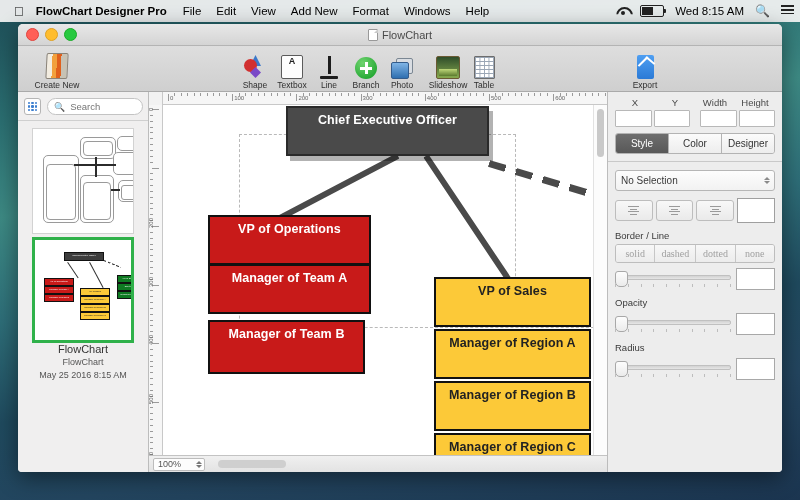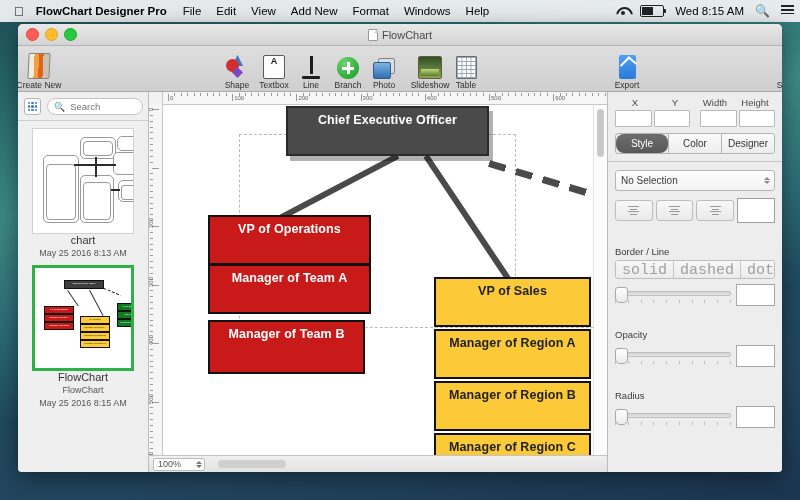--- a/index.html
+++ b/index.html
@@ -241,45 +241,45 @@
   .lock-row button {
     flex:1; height:17px; background:linear-gradient(#f6f6f6,#e6e6e6); border:1px solid #bdbdbd;
     border-radius:3px; font-size:9.5px; color:#9b9b9b; font-family:"Liberation Sans",sans-serif;
   }
   .seg { display:flex; margin-top:6px; border-radius:3px; overflow:hidden; border:1px solid #b3b3b3;}
   .seg button {
     flex:1; height:19px; border:none; border-left:1px solid #b3b3b3;
     background:linear-gradient(#fbfbfb,#ededed); font-size:10px; color:#333;
     font-family:"Liberation Sans",sans-serif;
   }
-  .seg button:first-child { border-left:none;border-radius:8px; }
+  .seg button:first-child { border-left:none; }
   .seg button.on { background:linear-gradient(#6e6e6e,#585858); color:#fff; }
   .insp-sep { height:1px; background:#c9c9c9; margin:7px -7px 0;}
   .sel-box {
     margin-top:8px; height:19px; background:linear-gradient(#fdfdfd,#f2f2f2);
     border:1px solid #b6b6b6; border-radius:3px; display:flex; align-items:center;
     padding:0 5px; font-size:10px; color:#3a3a3a; position:relative;
   }
   .sel-box .chev { position:absolute; right:4px; display:flex; flex-direction:column; gap:1px;}
   .sel-box .chev i{width:0;height:0;border-left:3px solid transparent;border-right:3px solid transparent;}
   .sel-box .chev i:first-child{border-bottom:3.5px solid #8a8a8a;}
   .sel-box .chev i:last-child{border-top:3.5px solid #8a8a8a;}
   .align-row { display:flex; gap:3px; margin-top:7px; align-items:center;}
   .align-btn { flex:1; height:19px; background:linear-gradient(#f8f8f8,#eaeaea);
     border:1px solid #bdbdbd; border-radius:3px; display:flex; flex-direction:column;
     align-items:center; justify-content:center; gap:1.3px; }
   .align-btn i { height:1.3px; background:#9a9a9a; display:block; }
   .align-left i:nth-child(odd){width:11px;} .align-left i:nth-child(even){width:7px;}
   .align-left { align-items:center; }
   .swatch { width:36px; height:23px; background:#fff; border:1px solid #9f9f9f; flex:none;}
-  .sec-label { font-size:9.5px; color:#3a3a3a; margin-top:23px; }
+  .sec-label { font-size:9.5px; color:#3a3a3a; margin-top:7px; }
   .btn-row4 { display:flex; margin-top:3px; border-radius:3px; overflow:hidden; border:1px solid #bdbdbd;}
   .btn-row4 button { flex:1; height:17px; border:none; border-left:1px solid #c6c6c6;
-    background:linear-gradient(#f7f7f7,#ececec); font-size:15px; color:#a0a0a0;
-    font-family:Liberation Mono, monospace;}
+    background:linear-gradient(#f7f7f7,#ececec); font-size:10px; color:#a0a0a0;
+    font-family:Liberation Serif, serif;}
   .btn-row4 button:first-child{border-left:none;}
   .slider-row { display:flex; align-items:center; gap:5px; margin-top:5px;}
   .slider { flex:1; position:relative; height:16px;}
   .slider .track { position:absolute; left:0; right:0; top:4px; height:3px;
     background:linear-gradient(#d2d2d2,#e6e6e6); border-radius:2px; border:1px solid #c0c0c0;}
   .slider .thumbk { position:absolute; left:0; top:0px; width:11px; height:14px;
     background:linear-gradient(#fdfdfd,#ebebeb); border:1px solid #a8a8a8;
     border-radius:3px 3px 5px 5px;}
   .slider .ticks { position:absolute; left:0; right:0; top:13px; display:flex;
     justify-content:space-between;}
@@ -327,21 +327,21 @@
       <span class="lt-yel"></span>
       <span class="lt-grn"></span>
     </div>
     <div class="wtitle">
       <span class="doc-ic"></span>
       <span>FlowChart</span>
     </div>
   </div>
 
   <div class="toolbar">
-    <div class="tb-item" style="margin-left:6px;">
+    <div class="tb-item" style="margin-left:24px;">
       <span class="tb-icon">
           <i class="ic-create"></i>
         </span>
       <span class="tb-label">Create New</span>
     </div>
 
     <div class="tb-item" style="margin-left:168px;">
       <span class="tb-icon">
           <span class="ic-shape">
             <i></i>
@@ -443,24 +443,20 @@
               <div class="rb" style="left:80px; top:3px;  width:22px; height:13px;"></div>
               <div class="rb" style="left:76px; top:19px; width:30px; height:21px;"></div>
               <div class="rb" style="left:43px; top:42px; width:32px; height:46px;"></div>
               <div class="rb" style="left:46px; top:49px; width:26px; height:36px; border-radius:4px;"></div>
               <div class="rb" style="left:81px; top:47px; width:26px; height:20px;"></div>
               <div class="rb" style="left:84px; top:52px; width:21px; height:13px; border-radius:3px;"></div>
               <div class="ln" style="left:37px; top:31px; width:42px; height:2.2px;"></div>
               <div class="ln" style="left:58px; top:24px; width:2.2px; height:20px;"></div>
               <div class="ln" style="left:74px; top:56px; width:9px; height:2.2px;"></div>
             </div>
-          </div>
-          <div class="thumb-cap">
-            <div class="big">chart</div>
-            <div class="sm">May 25 2016 8:13 AM</div>
           </div>
         </div>
 
         <div class="thumb-wrap">
           <div class="thumb selected">
             <div class="mini2">
               <div class="bx" style="left:26px; top:9px;  width:40px; height:9px;  background:#3d3d3d;">Chief Executive Officer</div>
               <div class="bx" style="left:6px;  top:35px; width:30px; height:8px;  background:#c81a19;">VP of Operations</div>
               <div class="bx" style="left:6px;  top:43px; width:30px; height:8px;  background:#c81a19;">Manager of Team A</div>
               <div class="bx" style="left:6px;  top:51px; width:30px; height:8px;  background:#c81a19;">Manager of Team B</div>

